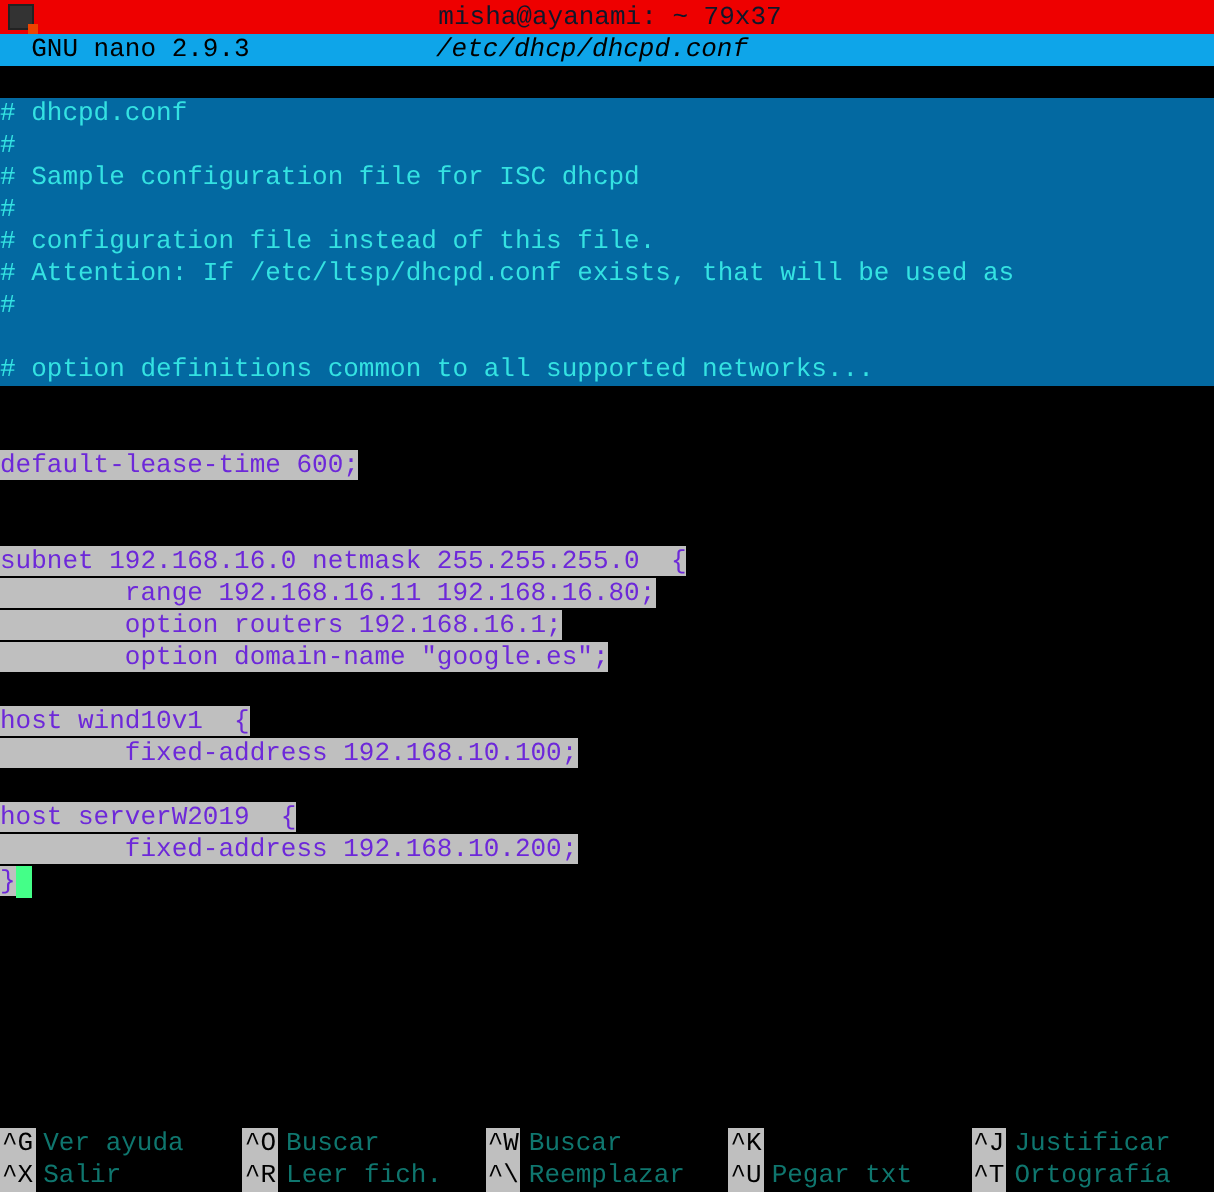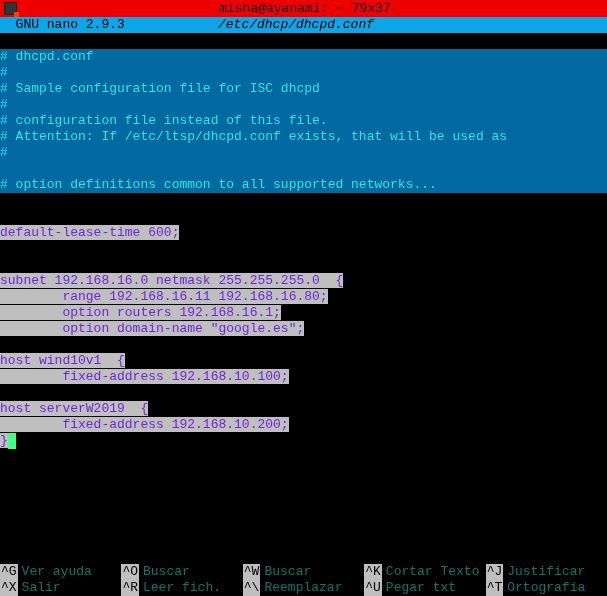--- a/index.html
+++ b/index.html
@@ -115,21 +115,20 @@
       <div class="help-item">
         <span class="key">^O</span>
         <span class="label">Buscar</span>
       </div>
       <div class="help-item">
         <span class="key">^W</span>
         <span class="label">Buscar</span>
       </div>
       <div class="help-item">
         <span class="key">^K</span>
-        <span class="label">Cortar Texto</span>
       </div>
       <div class="help-item">
         <span class="key">^J</span>
         <span class="label">Justificar</span>
       </div>
     </div>
   <div class="help-row" id="help-row-2">
       <div class="help-item">
         <span class="key">^X</span>
         <span class="label">Salir</span>

